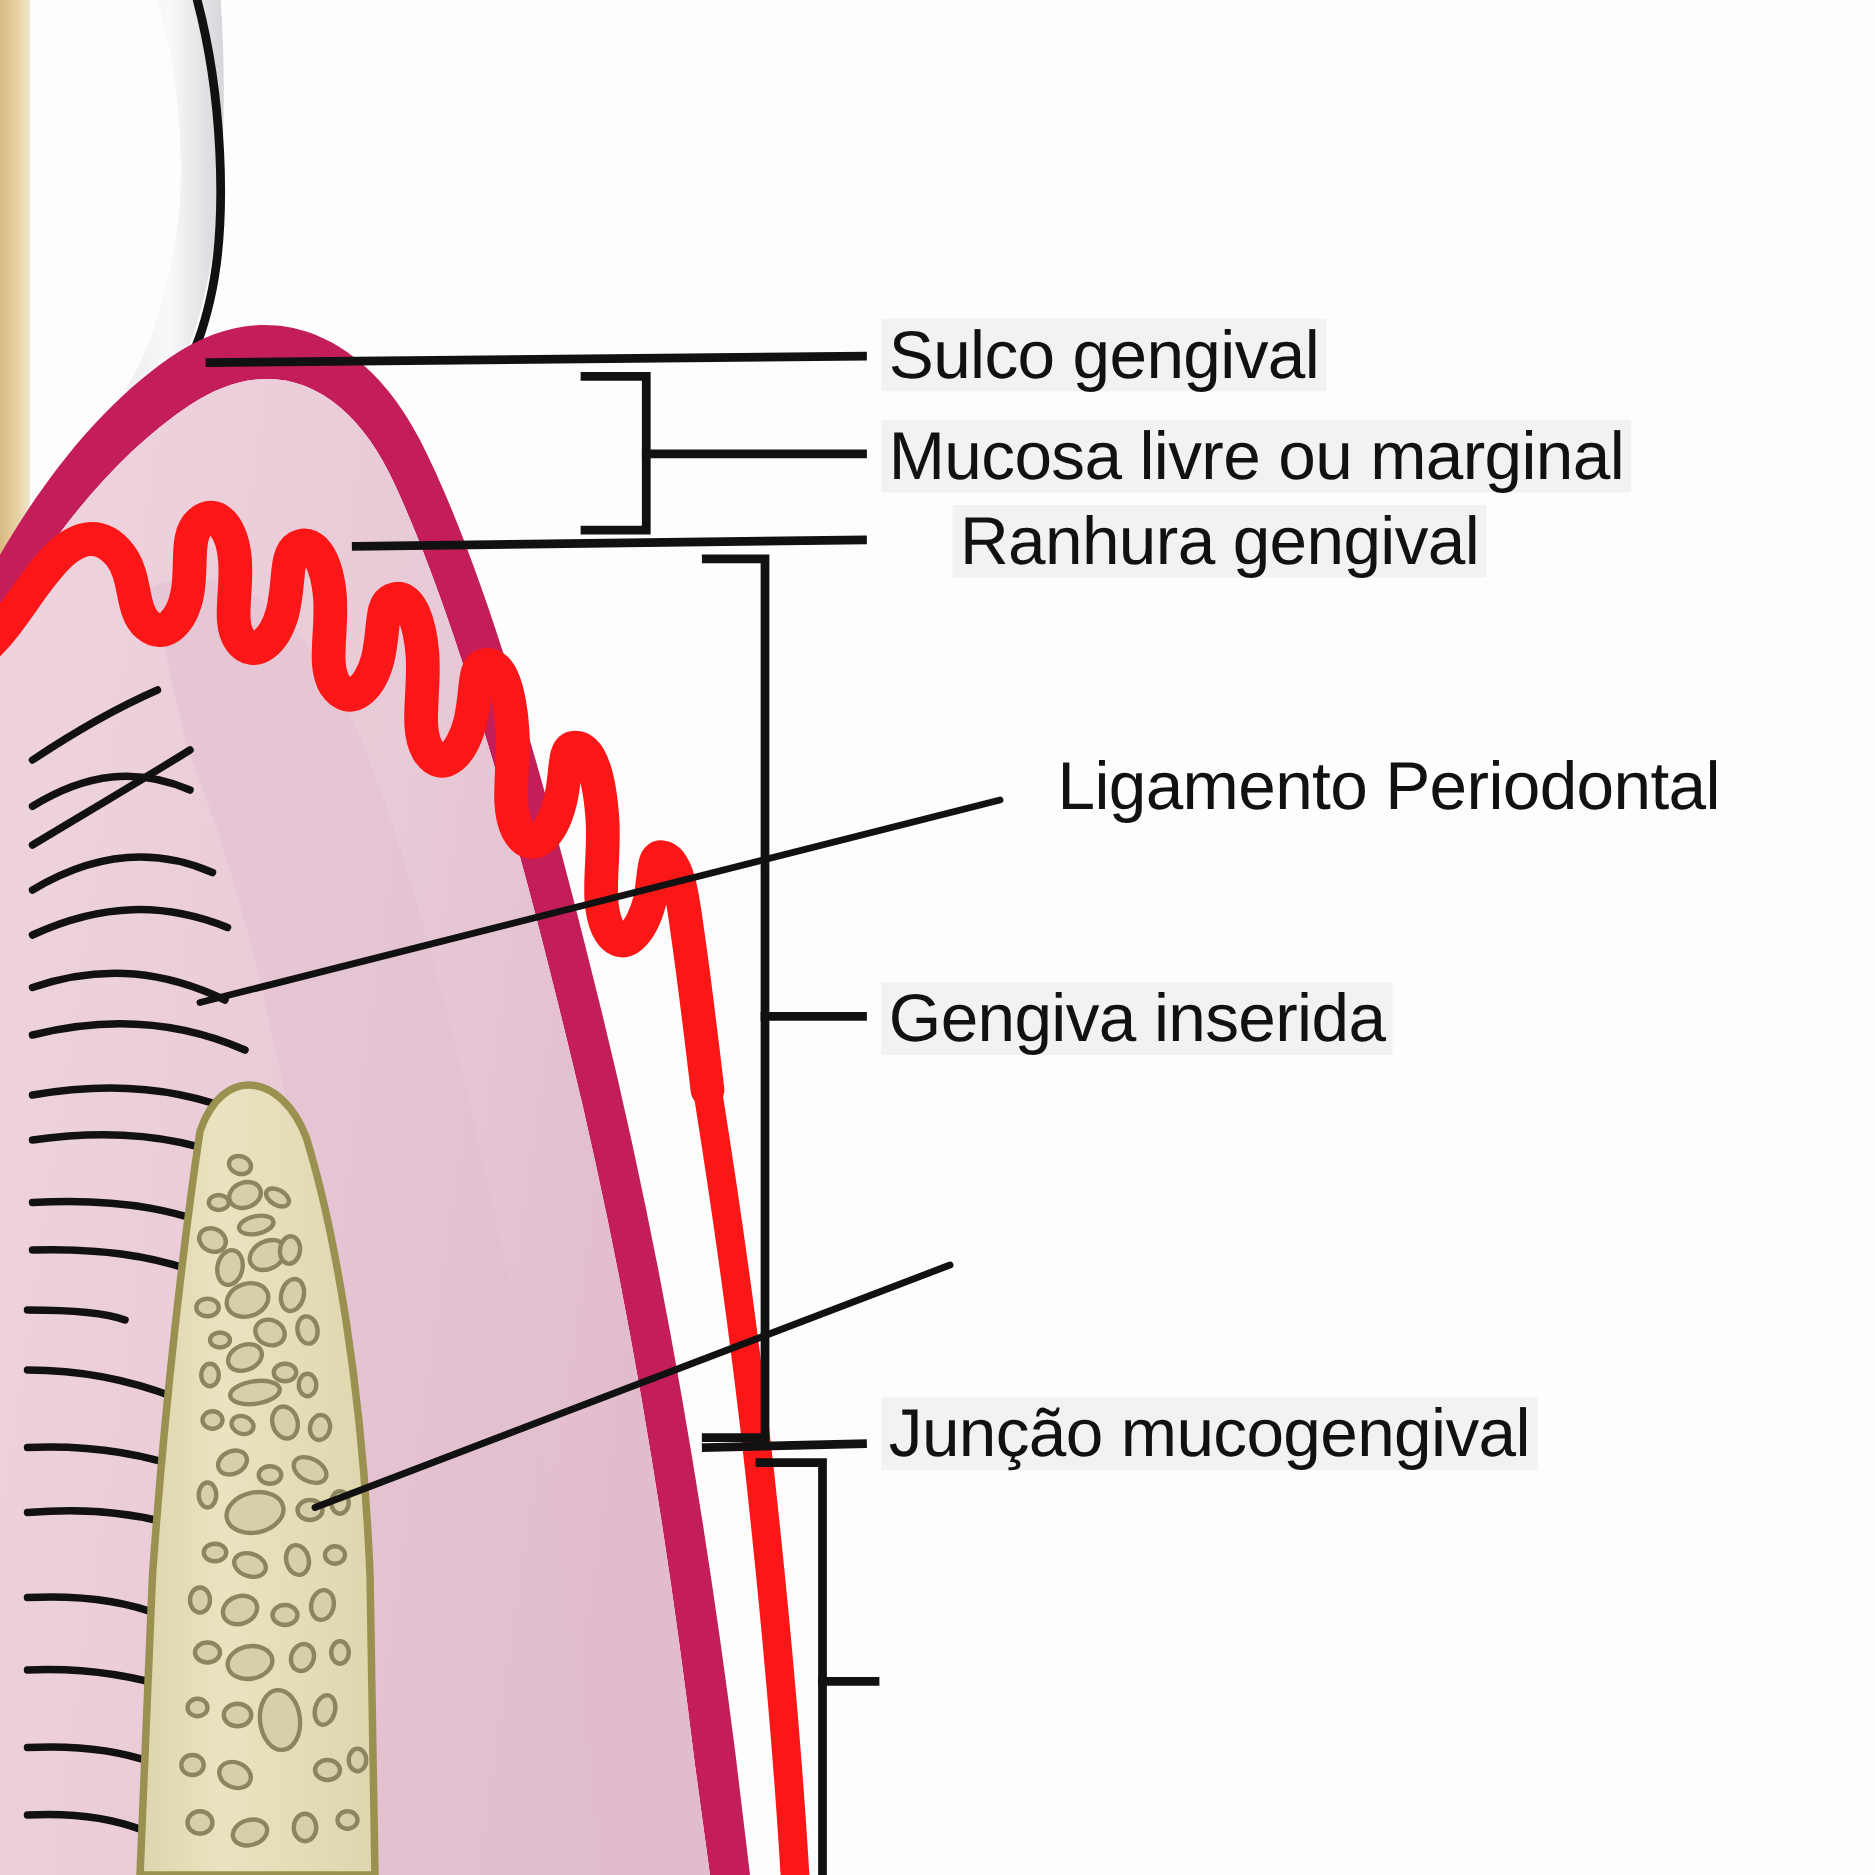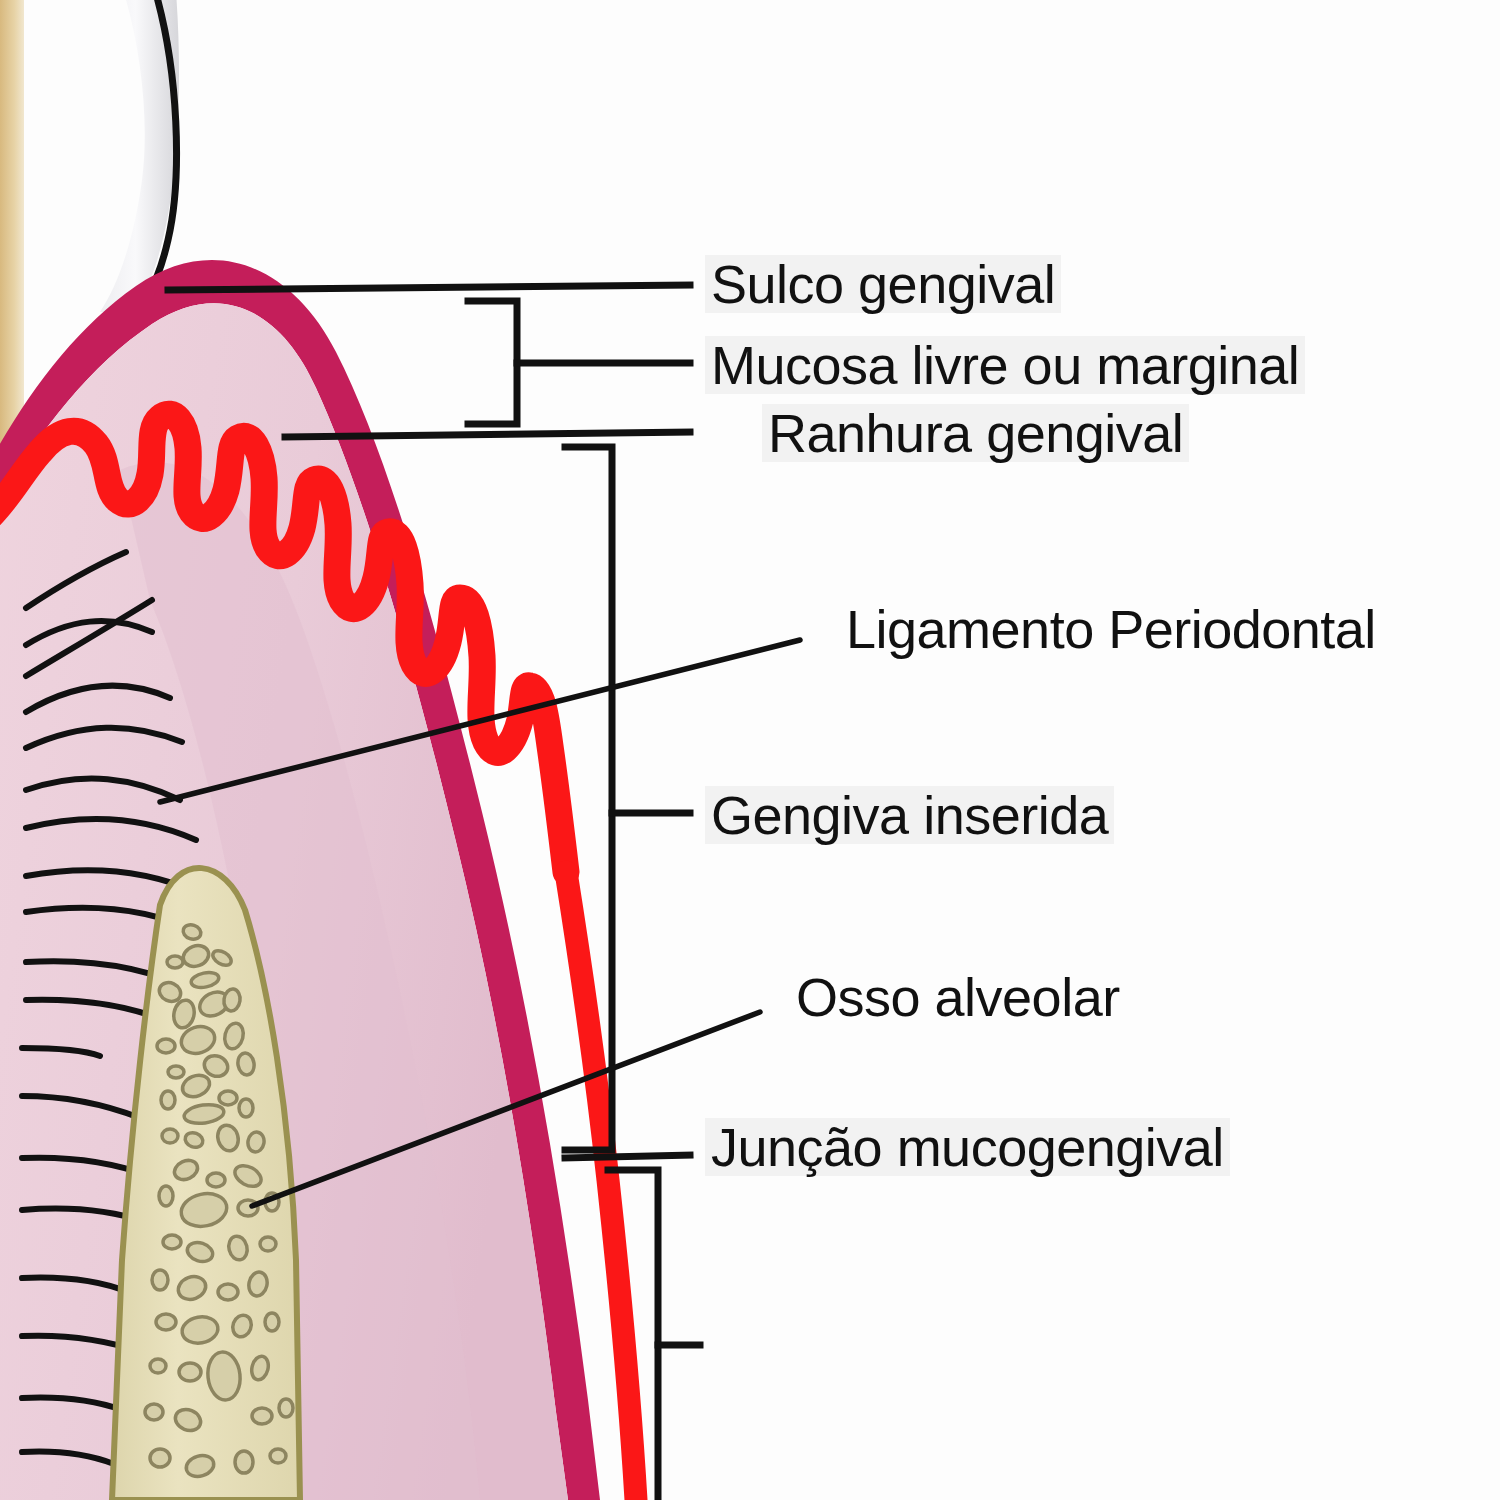--- a/index.html
+++ b/index.html
@@ -238,18 +238,17 @@
   <div class="label" style="left:705px; top:255px;">Sulco gengival</div>
 
   <div class="label" style="left:705px; top:336px;">Mucosa livre ou marginal</div>
 
   <div class="label" style="left:733px; top:404px;margin-left:29px;">Ranhura gengival</div>
 
   <div class="label" style="left:705px; top:786px;">Gengiva inserida</div>
 
   <div class="label nobg" style="left:840px; top:600px;">Ligamento Periodontal</div>
 
-  <div class="label nobg" style="left:790px; top:968px;">Osso alveolar</div>
 
   <div class="label" style="left:705px; top:1118px;text-align:center;">Junção mucogengival</div>
 
 
 </div>
 
 </body></html>

